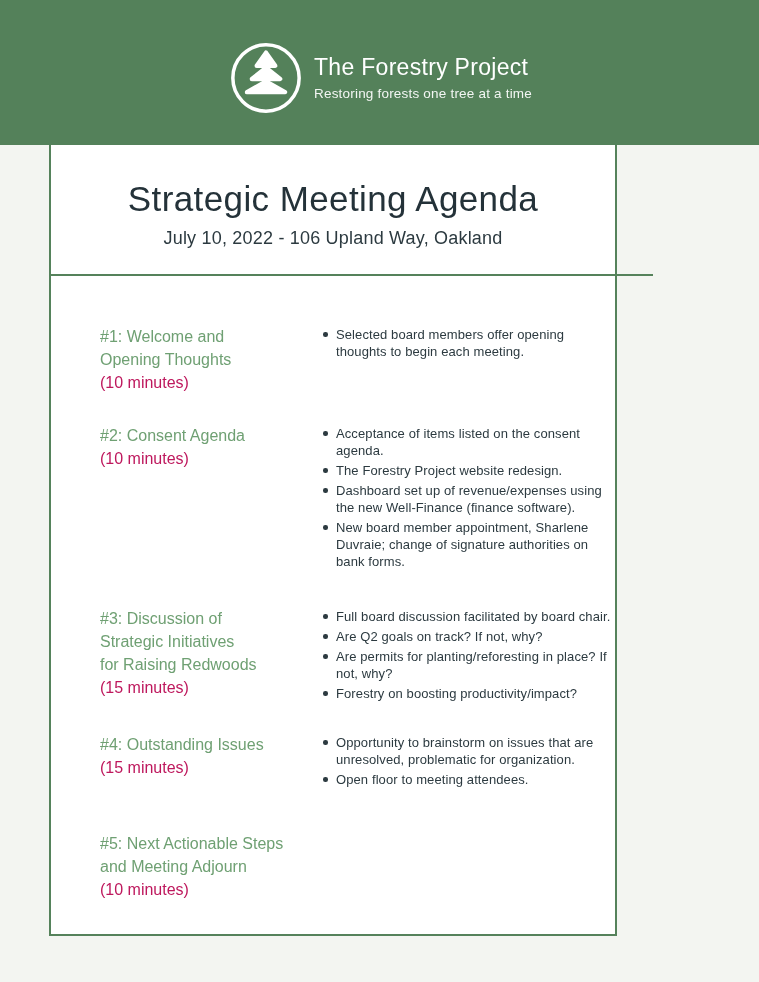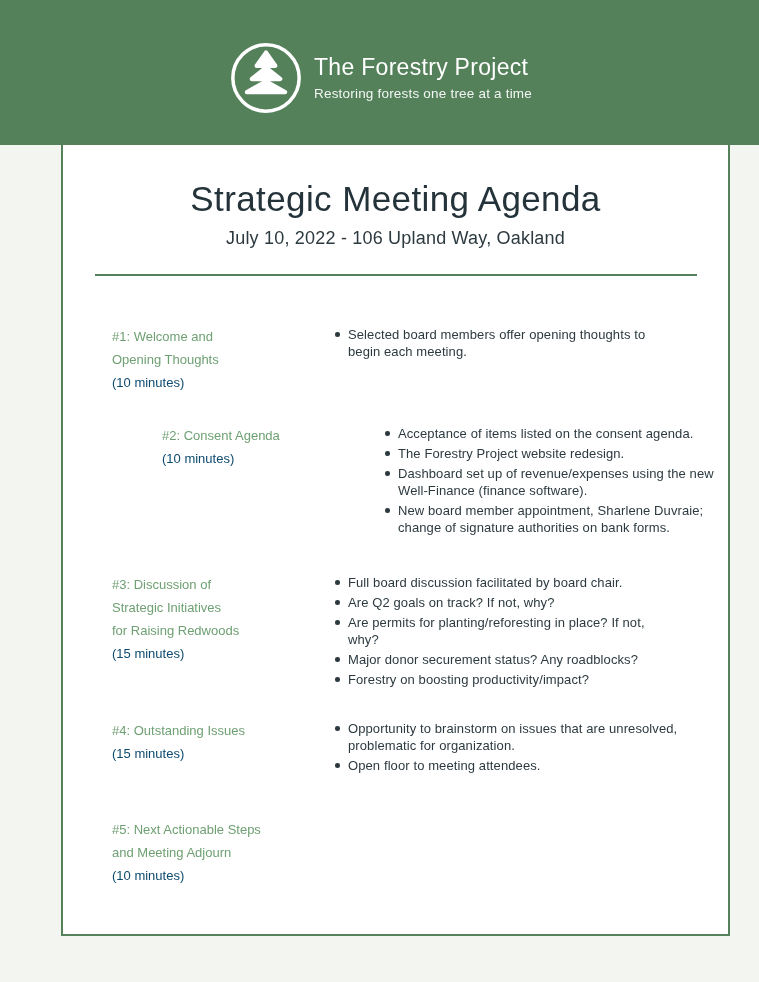--- a/index.html
+++ b/index.html
@@ -26,22 +26,22 @@
     color: #ffffff; font-size: 23px; line-height: 1.15;
     letter-spacing: 0.3px; font-weight: 400;
   }
   .org-tagline {
     color: rgba(255,255,255,0.93); font-size: 13.5px; margin-top: 5px;
     letter-spacing: 0.2px;
   }
 
   
   .content-box {
-    position: absolute; left: 61px; top: 145px;
-    width: 669px; height: 791px;
+    position: absolute; left: 49px; top: 145px;
+    width: 568px; height: 791px;
     background: #ffffff;
     border: 2px solid #55825b; border-top: none;
   }
   .doc-title {
     margin: 36px 0 0 0; text-align: center;
     font-size: 35px; line-height: 1.0; font-weight: 500;
     color: #243239; letter-spacing: 0.4px;
   }
   .doc-subtitle {
     margin: 12px 0 0 0; text-align: center;
@@ -51,23 +51,23 @@
     width: 602px; height: 0; margin: 25px auto 0 auto;
     border-top: 2px solid #55825b;
   }
 
   
   .agenda { margin-top: 49px; }
   .row { display: flex; padding-left: 49px; margin-bottom: 30px; }
   .row.gap-lg { margin-bottom: 41px; }
   .row.gap-md { margin-bottom: 34px; justify-content: flex-end; }
   .row.gap-sm { margin-bottom: 28px; }
-  .left { width: 222px; flex: none; font-size: 13px; line-height: 23px; }
+  .left { width: 222px; flex: none; font-size: 16px; line-height: 23px; }
   .heading { color: #6fa073; white-space: pre-line; }
-  .duration { color: #0c4a6e; }
+  .duration { color: #be185d; }
   .right {
     width: 344px; margin: 1px 0 0 0; padding: 0 0 0 14px;
     list-style: none;
   }
   .right li {
     position: relative;
     font-size: 13px; line-height: 17px; color: #2c3a40;
     margin-bottom: 3px; letter-spacing: 0.1px;
   }
   .right li::before {
@@ -133,21 +133,20 @@
         <div class="left">
           <div class="heading">#3: Discussion of
 Strategic Initiatives
 for Raising Redwoods</div>
           <div class="duration">(15 minutes)</div>
         </div>
         <ul class="right">
           <li>Full board discussion facilitated by board chair.</li>
           <li>Are Q2 goals on track? If not, why?</li>
           <li>Are permits for planting/reforesting in place? If not, why?</li>
-          <li>Major donor securement status? Any roadblocks?</li>
           <li>Forestry on boosting productivity/impact?</li>
         </ul>
       </div>
 
       <div class="row gap-lg">
         <div class="left">
           <div class="heading">#4: Outstanding Issues</div>
           <div class="duration">(15 minutes)</div>
         </div>
         <ul class="right">

